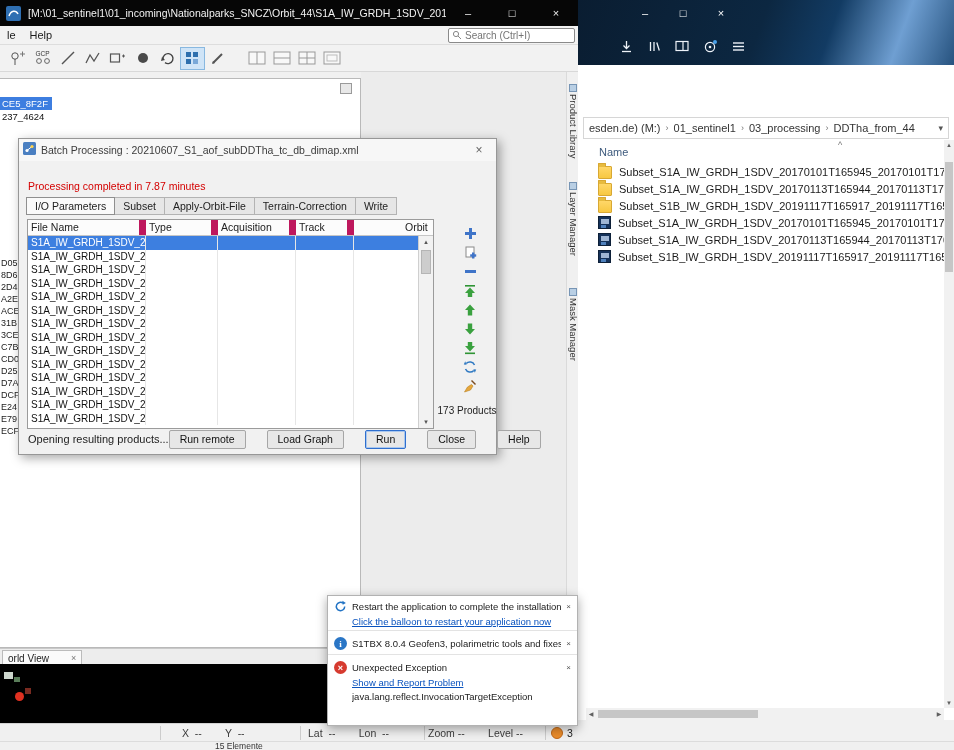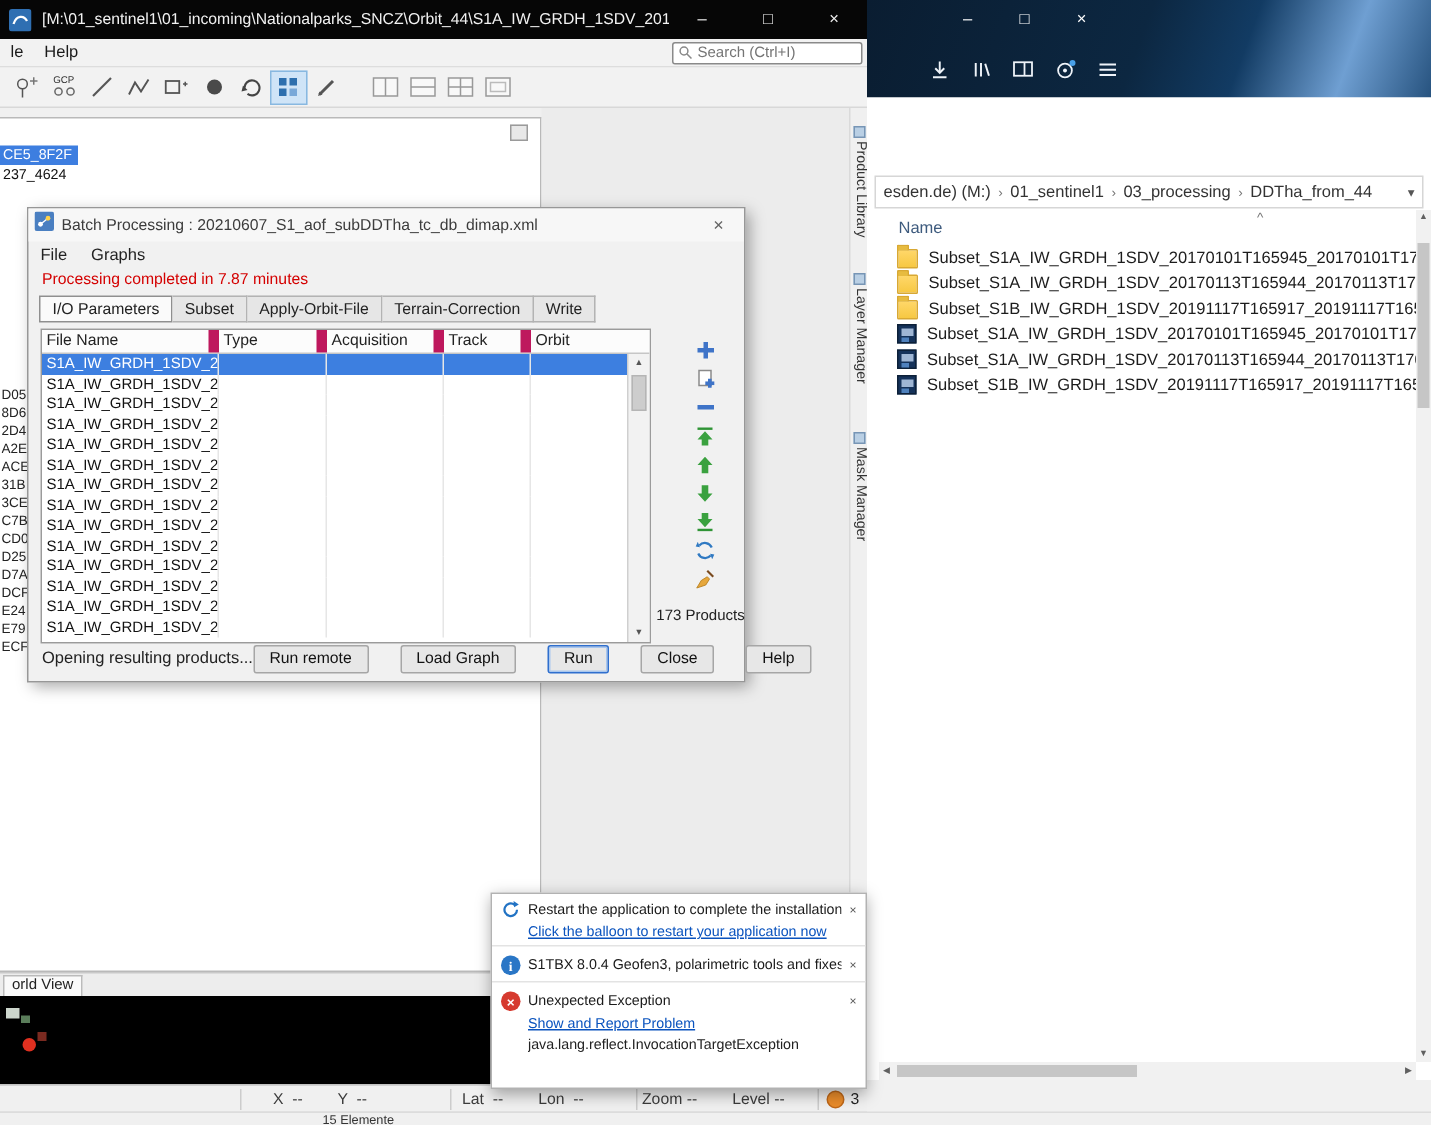--- a/index.html
+++ b/index.html
@@ -30,21 +30,21 @@
   .tree-item{position:absolute;left:2px;top:32px;font-size:9.5px;color:#111;white-space:nowrap;}
   .tree-frags{position:absolute;left:1px;top:178px;width:19px;overflow:hidden;}
   .frag{height:12px;font-size:9px;line-height:12px;color:#222;white-space:nowrap;overflow:hidden;}
 
   .sn-workspace{position:absolute;left:361px;top:72px;width:205px;height:576px;background:#ececec;}
   .sn-sidetabs{position:absolute;left:566px;top:72px;width:12px;height:576px;background:#f0f0f0;border-left:1px solid #dadada;}
   .sidetab{position:absolute;left:0;width:12px;writing-mode:vertical-rl;font-size:9.5px;color:#333;text-align:center;}
   .st-icon{display:inline-block;width:8px;height:8px;background:#b9cfe4;border:1px solid #7795b5;margin:2px 2px;}
 
   .sn-wvrow{position:absolute;left:0;top:648px;width:578px;height:16px;background:#ededed;border-top:1px solid #c9c9c9;}
-  .wv-tab{position:absolute;left:2px;top:1px;height:15px;padding:0 5px;background:#fafafa;border:1px solid #bbb;border-bottom:none;font-size:10px;display:flex;align-items:center;gap:22px;color:#222;flex-direction:column;}
+  .wv-tab{position:absolute;left:2px;top:1px;height:15px;padding:0 5px;background:#fafafa;border:1px solid #bbb;border-bottom:none;font-size:10px;display:flex;align-items:center;gap:22px;color:#222;}
   .wv-close{color:#777;font-size:9px;}
   .sn-map{position:absolute;left:0;top:664px;width:330px;height:59px;background:#000;overflow:hidden;}
   .mk1{position:absolute;left:4px;top:8px;width:9px;height:7px;background:#cdd6cd;}
   .mk2{position:absolute;left:14px;top:13px;width:6px;height:5px;background:#5a7d5a;}
   .mk3{position:absolute;left:15px;top:28px;width:9px;height:9px;border-radius:50%;background:#e03020;}
   .mk4{position:absolute;left:25px;top:24px;width:6px;height:6px;background:#7a2a20;}
 
   .sn-statusbar{position:absolute;left:0;top:723px;width:578px;height:18px;background:#f0f0f0;border-top:1px solid #d2d2d2;font-size:10.5px;color:#3c3c3c;}
   .sb-cell{position:absolute;top:0;height:18px;line-height:18px;white-space:pre;}
   .sb-sep{position:absolute;top:2px;height:14px;width:1px;background:#ccc;}
@@ -63,21 +63,21 @@
   .dlg-tab{padding:2px 8px;border:1px solid #b3b3b3;border-left:none;background:#e6e6e6;white-space:nowrap;}
   .dlg-tab:first-child{border-left:1px solid #b3b3b3;}
   .dlg-tab.active{background:#fafafa;border-color:#8f8f8f;}
   .dlg-table{position:absolute;left:8px;top:80px;width:407px;height:210px;background:#fff;border:1px solid #9b9b9b;}
   .tbl-head{display:flex;height:16px;background:#fcfcfc;border-bottom:1px solid #c6c6c6;font-size:10.5px;color:#222;}
   .th{padding:1px 3px;border-right:7px solid #be185d;overflow:hidden;white-space:nowrap;}
   .tbl-body{position:absolute;left:0;top:16px;right:15px;bottom:0;overflow:hidden;}
   .tbl-row{display:flex;height:13.5px;font-size:10px;color:#111;}
   .tbl-row.selected{background:#3d7fe0;color:#fff;}
   .td{padding:0 3px;border-right:1px solid #e6e6e6;overflow:hidden;white-space:nowrap;line-height:13.5px;}
-  .c1{width:118px;flex:0 0 auto;} .c2{width:72px;flex:0 0 auto;} .c3{width:78px;flex:0 0 auto;} .c4{width:58px;flex:0 0 auto;} .c5{flex:1;border-right:none;}
+  .c1{width:118px;flex:0 0 auto;} .c2{width:72px;flex:0 0 auto;} .c3{width:78px;flex:0 0 auto;} .c4{width:58px;flex:0 0 auto;} .c5{flex:1;border-right:none;margin-left:48px;}
   .tbl-scroll{position:absolute;right:0;top:16px;bottom:0;width:15px;background:#f2f2f2;border-left:1px solid #cfcfcf;}
   .ts-arrow{position:absolute;left:0;width:14px;text-align:center;font-size:7px;color:#555;line-height:10px;}
   .ts-thumb{position:absolute;left:2px;top:14px;width:10px;height:24px;background:#cdcdcd;border:1px solid #b5b5b5;}
   .dlg-side{position:absolute;left:426px;top:86px;width:50px;display:flex;flex-direction:column;align-items:center;gap:2px;}
   .side-btn{width:18px;height:17px;display:flex;align-items:center;justify-content:center;}
   .dlg-count{position:absolute;left:418px;top:266px;width:60px;text-align:center;font-size:10px;color:#222;}
   .dlg-footer{position:absolute;left:0;bottom:5px;width:100%;height:20px;display:flex;align-items:center;text-align:right;}
   .dlg-fstatus{font-size:11px;color:#222;margin-left:9px;white-space:nowrap;}
   .dlg-btns{margin-left:auto;margin-right:8px;display:flex;gap:21px;}
   .btn{height:19px;padding:0 10px;background:#e7e7e7;border:1px solid #a6a6a6;font-size:10.5px;color:#111;display:flex;align-items:center;border-radius:2px;white-space:nowrap;}
@@ -332,24 +332,20 @@
       <span>
         <svg width="13" height="13">
             <rect width="13" height="13" rx="1.5" fill="#4a7fc1"></rect>
             <line x1="4" y1="8.5" x2="9" y2="4.5" stroke="#fff"></line>
             <circle cx="4" cy="8.5" r="1.6" fill="#fff"></circle>
             <circle cx="9" cy="4.5" r="1.6" fill="#ffd24a"></circle>
           </svg>
       </span>
       <span class="dlg-title">Batch Processing : 20210607_S1_aof_subDDTha_tc_db_dimap.xml</span>
       <span class="dlg-close">×</span>
-    </div>
-    <div class="dlg-menu">
-      <span>File</span>
-      <span>Graphs</span>
     </div>
     <div class="dlg-redstatus">Processing completed in 7.87 minutes</div>
     <div class="dlg-tabs">
       <span class="dlg-tab active">I/O Parameters</span>
       <span class="dlg-tab">Subset</span>
       <span class="dlg-tab">Apply-Orbit-File</span>
       <span class="dlg-tab">Terrain-Correction</span>
       <span class="dlg-tab">Write</span>
     </div>
 

